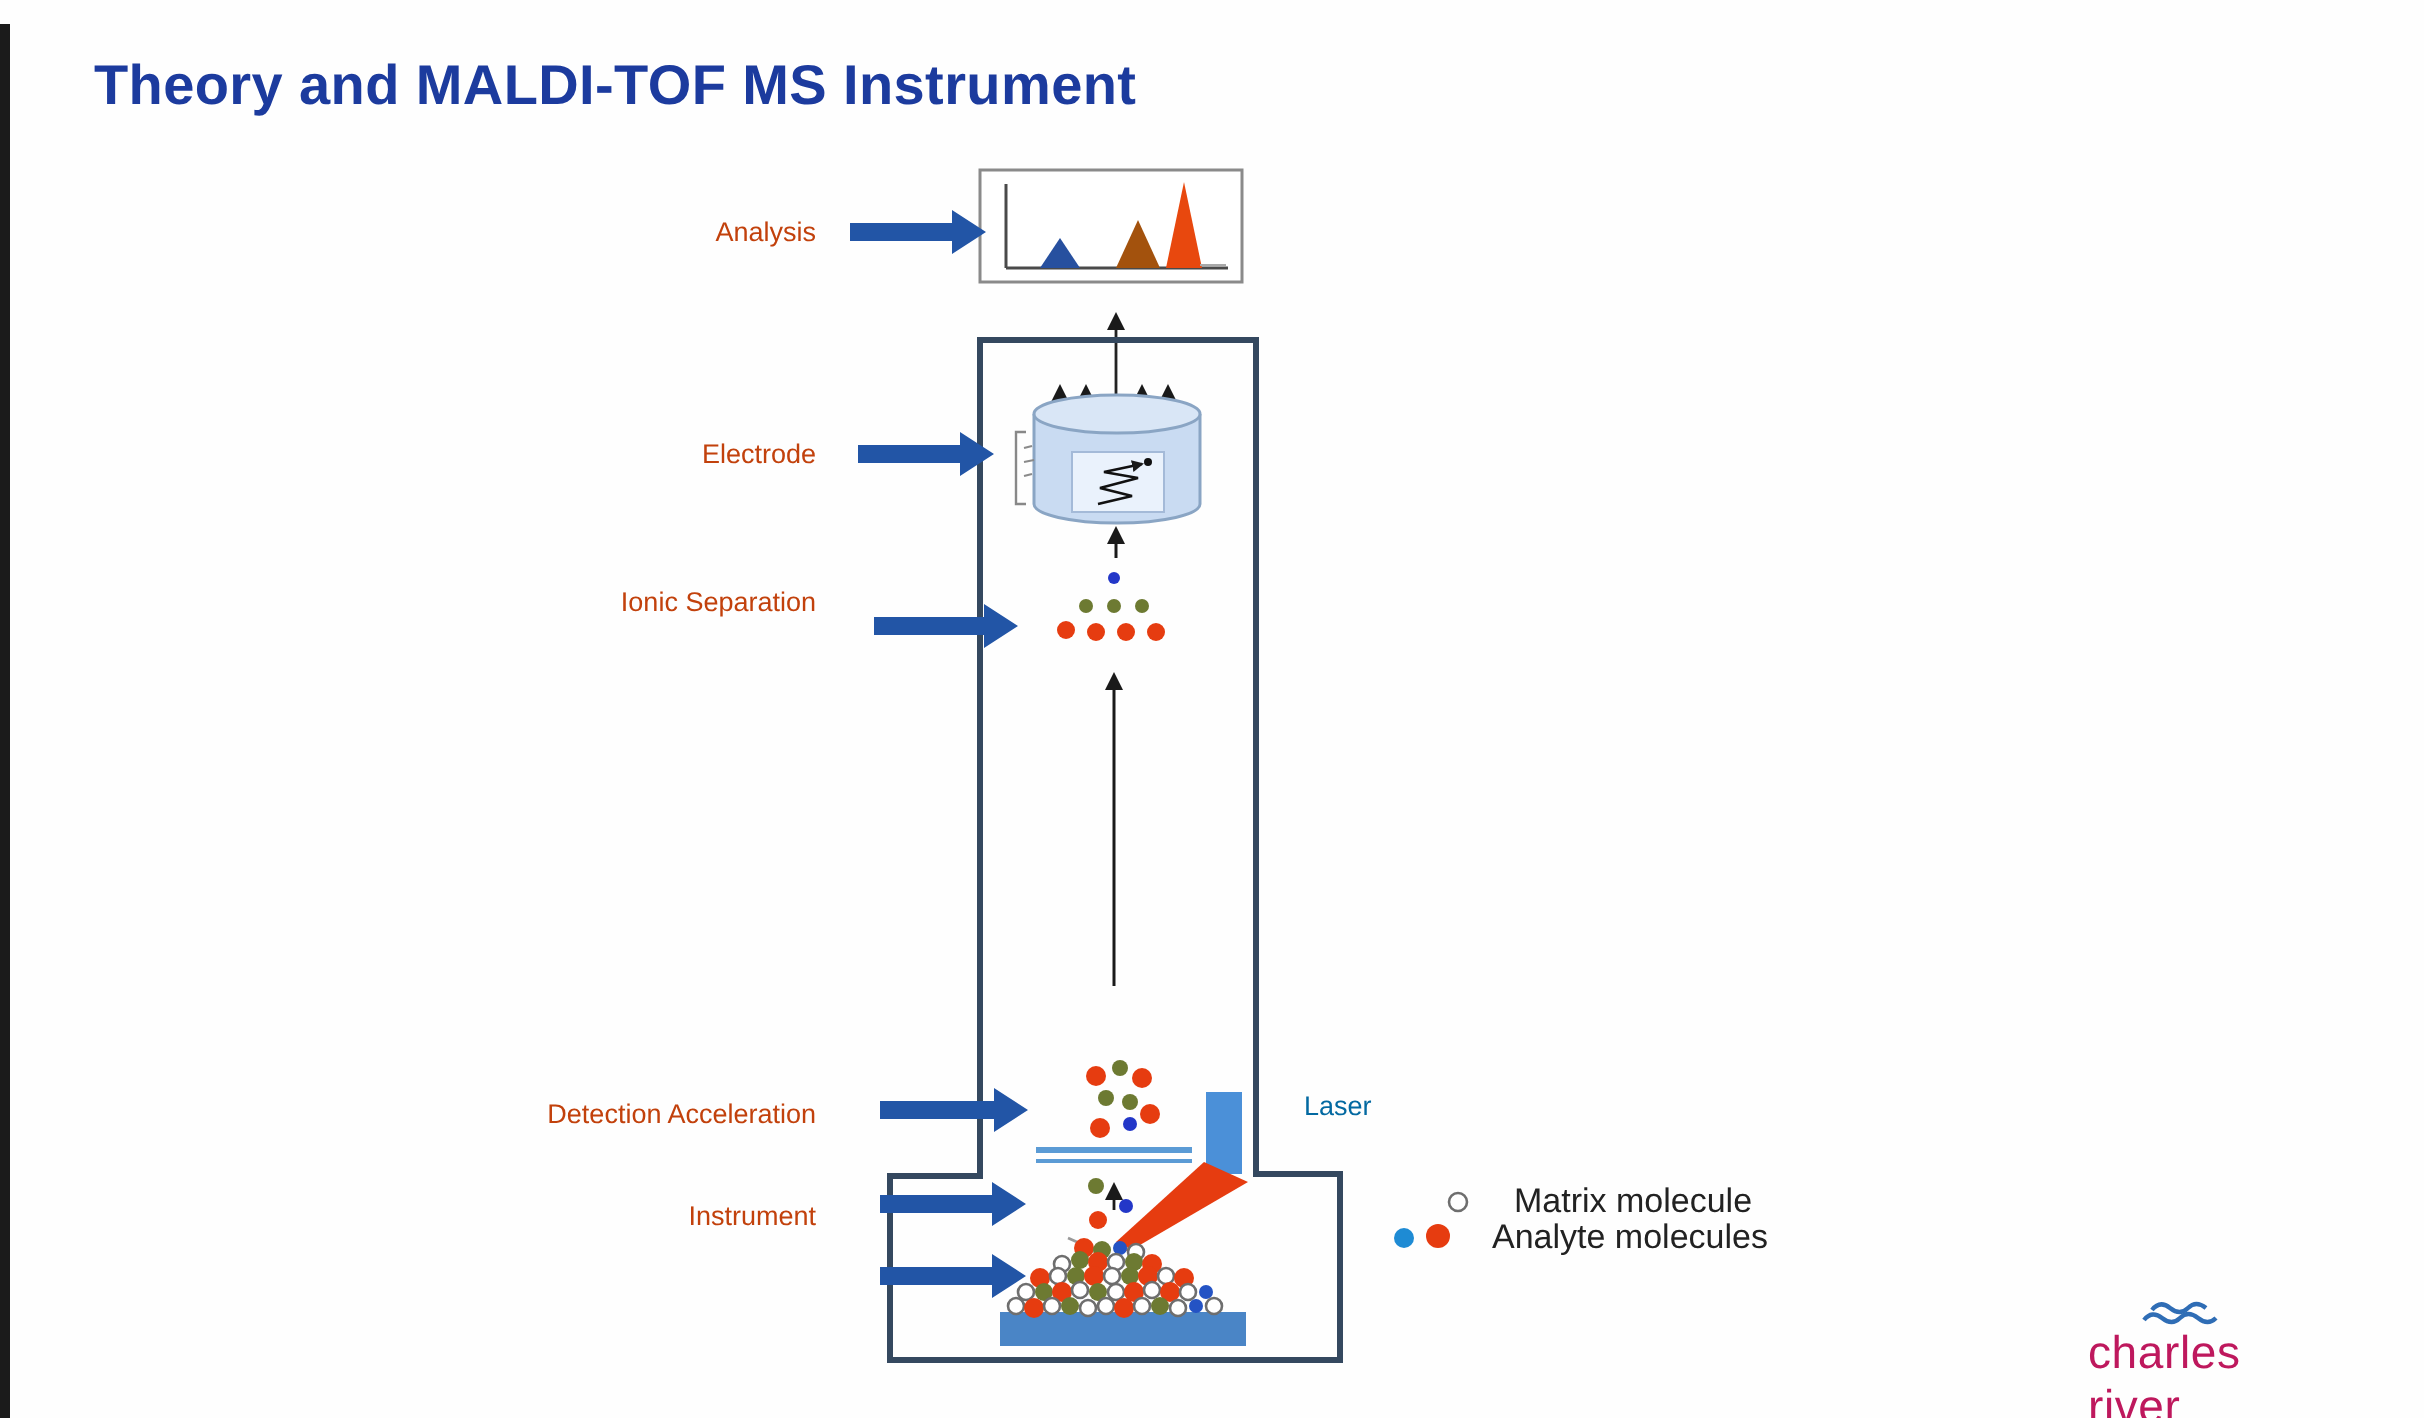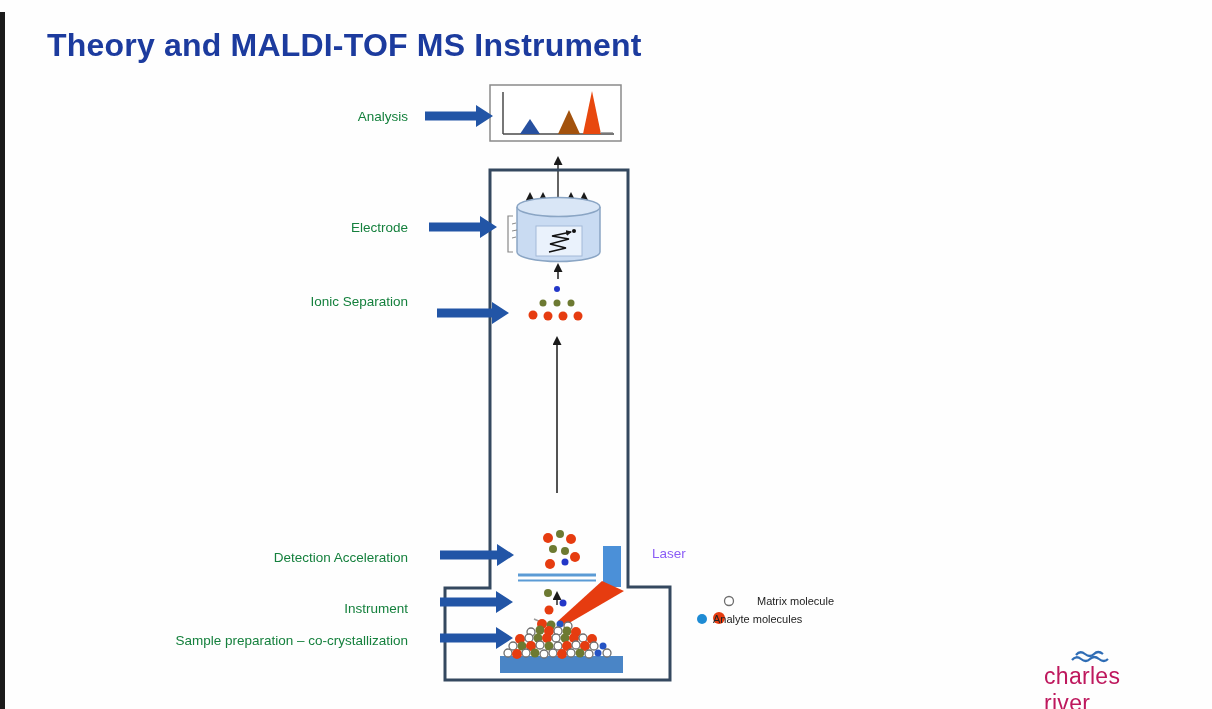--- a/index.html
+++ b/index.html
@@ -3,28 +3,28 @@
 <meta charset="utf-8">
 <style>
   html,body { margin:0; padding:0; background:#fff; }
   .slide {
     position:relative; width:1212px; height:709px; background:#fefefe;
     font-family:"Liberation Sans", sans-serif; overflow:hidden;
   }
   .edge-strip { position:absolute; left:0; top:12px; width:5px; height:697px; background:#1b1b1b; }
   .title {
     position:absolute; left:47px; top:27px; margin:0;
-    font-size:32px; font-weight:700; color:#1c3b9e; letter-spacing:0.2px;
+    font-size:28px; font-weight:700; color:#1c3b9e; letter-spacing:0.2px;
   }
   .lbl {
     position:absolute; right:804px; transform:translateY(-50%);
-    font-size:13.5px; color:#15803d; white-space:nowrap; text-align:right;
+    font-size:13.5px; color:#c2410c; white-space:nowrap; text-align:right;
   }
-  .lbl-free { position:absolute; transform:translateY(-50%); font-size:13.5px; color:#8b5cf6; white-space:nowrap; }
-  .legend-text { position:absolute; transform:translateY(-50%); font-size:11px; color:#222; white-space:nowrap; }
+  .lbl-free { position:absolute; transform:translateY(-50%); font-size:13.5px; color:#0369a1; white-space:nowrap; }
+  .legend-text { position:absolute; transform:translateY(-50%); font-size:17px; color:#222; white-space:nowrap; }
   svg.overlay { position:absolute; left:0; top:0; }
   .logo { position:absolute; left:1028px; top:650px; width:130px; height:40px; }
   .logo .logo-text { position:absolute; left:16px; top:13px; font-size:23px; color:#be185d; letter-spacing:0.3px; }
   .logo svg { position:absolute; left:42px; top:0; }
 </style>
 </head>
 <body>
 
 <div class="slide">
 
@@ -184,26 +184,25 @@
         <circle cx="702" cy="619" r="5" fill="#1e8bd4"></circle>
         <circle cx="719" cy="618" r="6" fill="#e63c10"></circle>
       </g>
   </svg>
 
   <div class="lbl" style="top:116px">Analysis</div>
   <div class="lbl" style="top:227px">Electrode</div>
   <div class="lbl" style="top:301px">Ionic Separation</div>
   <div class="lbl" style="top:557px">Detection Acceleration</div>
   <div class="lbl" style="top:608px">Instrument</div>
-  <div class="lbl" style="top:640px">Sample preparation – co-crystallization</div>
 
   <div class="lbl-free" style="left:652px; top:553px">Laser</div>
 
   <div class="legend-text" style="left:757px; top:601px">Matrix molecule</div>
-  <div class="legend-text" style="left:713px; top:619px">Analyte molecules</div>
+  <div class="legend-text" style="left:746px; top:619px">Analyte molecules</div>
 
   <div class="logo">
     <svg width="48" height="13" viewBox="0 0 48 13">
       <path d="M6,5 q4,-5 9,-1 t9,0 t9,0" fill="none" stroke="#2f6db5" stroke-width="2.2"></path>
       <path d="M2,10 q4,-5 9,-1 t9,0 t9,0 t9,0" fill="none" stroke="#2f6db5" stroke-width="2.2"></path>
     </svg>
     <span class="logo-text">charles river</span>
   </div>
 
 </div>

